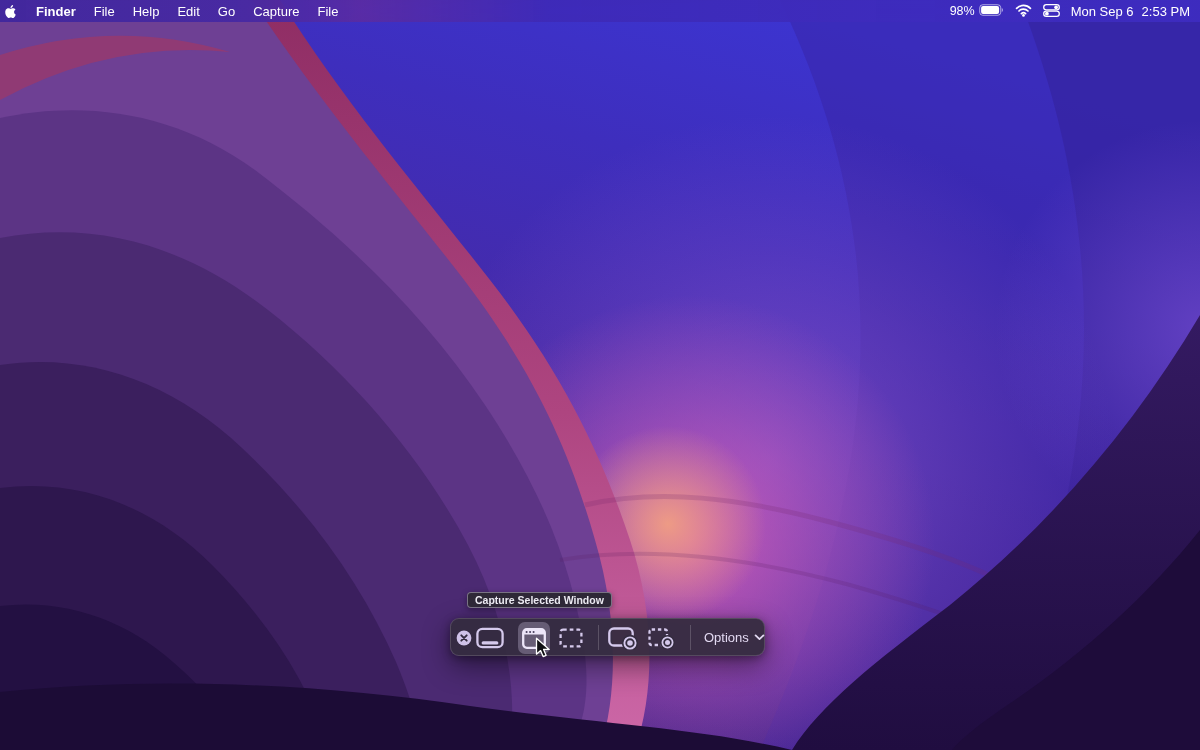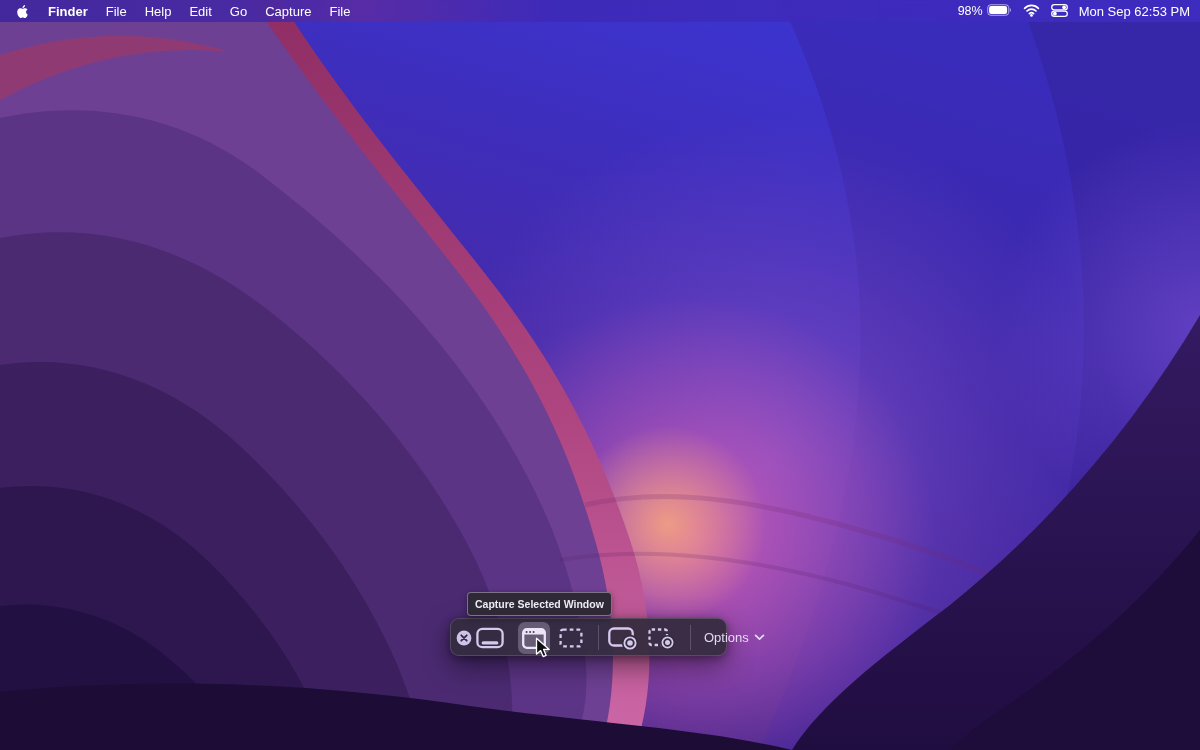--- a/index.html
+++ b/index.html
@@ -7,42 +7,42 @@
     font-family:"Liberation Sans","DejaVu Sans",sans-serif; }
   #stage { position:relative; width:1200px; height:750px; overflow:hidden; }
   #wallpaper { position:absolute; left:0; top:0; width:1200px; height:750px; display:block; }
 
   
   #menubar { position:absolute; left:0; top:0; width:1200px; height:22px; z-index:10;
     display:flex; align-items:center;
     background:linear-gradient(90deg, rgba(62,38,156,0.92) 0%, rgba(68,41,162,0.90) 22%,
       rgba(96,44,148,0.78) 30%, rgba(62,42,178,0.88) 46%, rgba(62,45,190,0.92) 100%);
     backdrop-filter:blur(14px) saturate(160%); color:#fff; font-size:13px; }
-  #menubar .left { display:flex; align-items:center; padding-left:16px; }
+  #menubar .left { display:flex; align-items:center; padding-left:4px; }
   #menubar .apple { display:flex; align-items:center; padding:0 10px 0 0; }
   #menubar .mitem { padding:0 9px; white-space:nowrap; }
   #menubar .mitem.bold { font-weight:700; }
   #menubar .right { margin-left:auto; display:flex; align-items:flex-start; gap:11px; padding-right:10px; }
   #menubar .pct { font-size:12.5px; margin-right:-7px; }
-  #menubar .datetime { display:flex; }
+  #menubar .datetime { display:flex; gap:8px; }
   .statusicon { display:flex; align-items:center; }
 
   
-  #cap-toolbar { position:absolute; left:450px; top:618px; width:277px; height:38px; z-index:20;
+  #cap-toolbar { position:absolute; left:450px; top:618px; width:315px; height:38px; z-index:20;
     background:rgba(52,44,63,0.94); border:1px solid rgba(255,255,255,0.14); border-radius:9px;
     box-shadow:0 10px 28px rgba(0,0,0,0.45), 0 2px 8px rgba(0,0,0,0.35); }
   .tb-abs { position:absolute; display:flex; align-items:center; justify-content:center; }
   .tb-btn { cursor:default; }
   .tb-btn.selected { background:rgba(214,204,235,0.30); border-radius:7px; }
   .tb-divider { position:absolute; top:6px; width:1px; height:25px; background:rgba(255,255,255,0.18); }
   #options-btn { position:absolute; left:247px; top:0; height:36px; display:flex; align-items:center;
     gap:5px; color:#e3d9f2; font-size:13px; padding:0 6px; }
 
   
-  #cap-tooltip { position:absolute; left:467px; top:592px; z-index:21; height:24px;
+  #cap-tooltip { position:absolute; left:467px; top:592px; z-index:21; height:16px;
     display:flex; align-items:center; padding:0 7px;
     background:#2e2837; border:1px solid rgba(195,190,210,0.5); border-radius:4px;
     color:#eceaf2; font-size:10.5px; font-weight:700; white-space:nowrap;
     box-shadow:0 2px 6px rgba(0,0,0,0.35); }
 
   
   #pointer { position:absolute; left:535px; top:637px; z-index:30; }
 </style>
 </head>
 <body>

